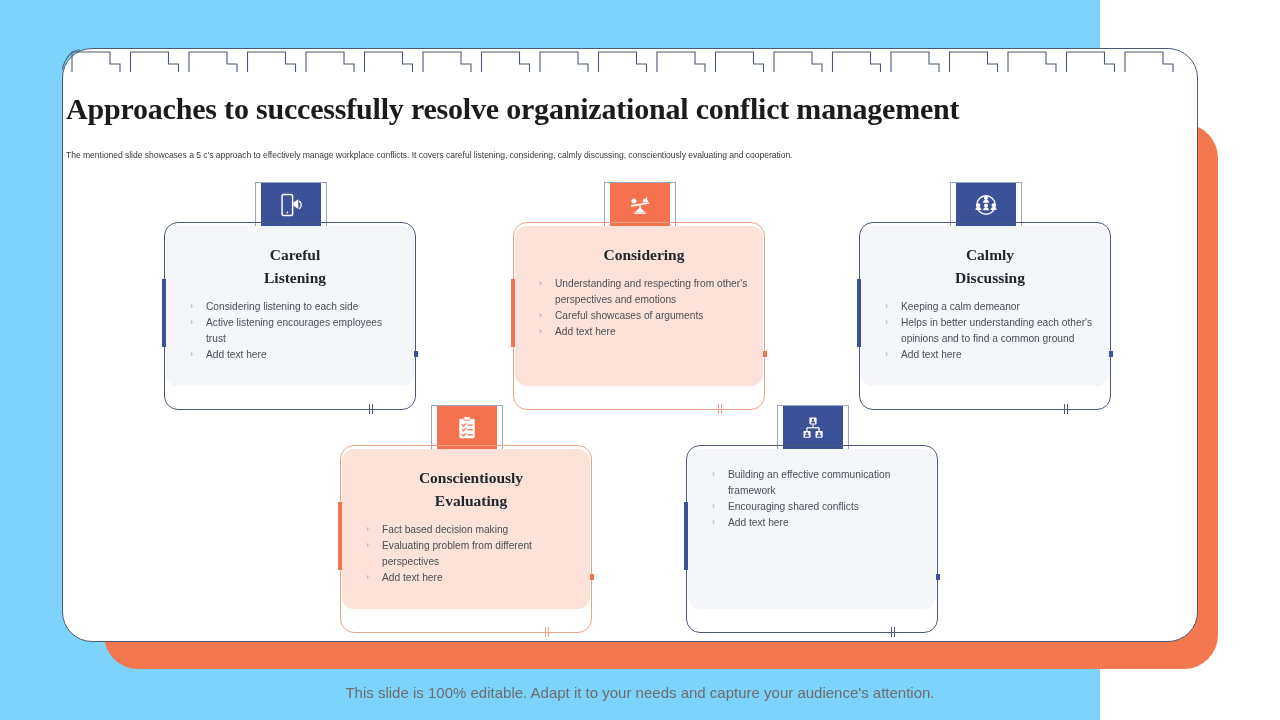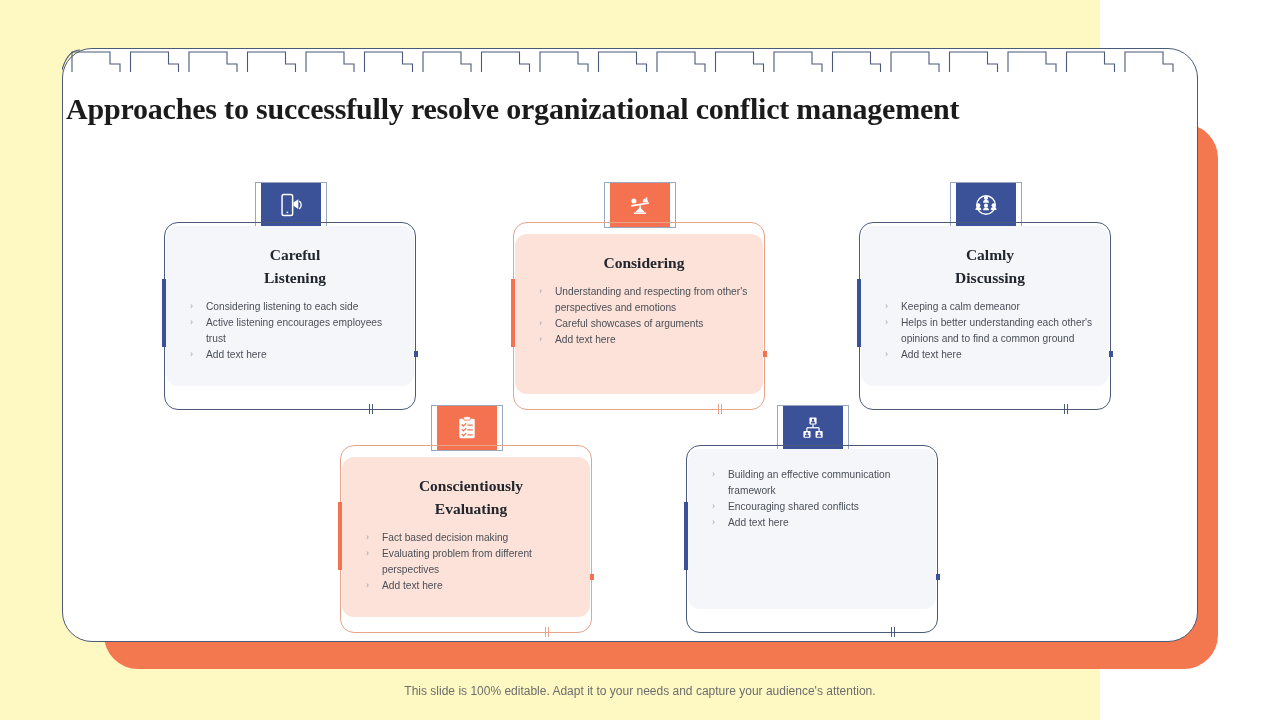--- a/index.html
+++ b/index.html
@@ -2,21 +2,21 @@
 <html><head>
 <meta charset="utf-8">
 <style>
   * { box-sizing: border-box; margin: 0; padding: 0; }
   html, body {
     width: 1280px; height: 720px;
     background: #ffffff;
     font-family: "Liberation Sans", sans-serif;
     overflow: hidden;
   }
-  #stage { position: relative; width: 1100px; height: 720px; background: #fef9c3; }
+  #stage { position: relative; width: 1100px; height: 720px; background: #7dd3fc; }
 
   
   .orange-slab {
     position: absolute; left: 104px; top: 124px;
     width: 1114px; height: 545px;
     background: #F4784F; border-radius: 34px;
   }
   
   .page {
     position: absolute; left: 62px; top: 48px;
@@ -81,58 +81,59 @@
   .frame.orange .tick-wrap i { background: #E7A48B; }
   .tick-wrap i.a { left: 2px; }
   .tick-wrap i.b { left: 5px; }
 
   
   .card {
     position: absolute; width: 248px; border-radius: 12px;
     padding: 18px 14px 22px 24px;
   }
   .card.blue { background: #F4F6FA; }
-  .card.orange { background: #FCE2D8; margin-top: 8px; }
+  .card.orange { background: #FCE2D8; }
 
   .card h3 {
     font-family: "Liberation Serif", serif;
     font-size: 15.5px; font-weight: 700; color: #22262e;
     text-align: center; line-height: 1.48; margin-bottom: 9px;
   }
   .bullets { list-style: none; }
   .bullets li {
     display: flex; align-items: flex-start;
     font-size: 10.2px; color: #4a4f58; line-height: 1.56; margin-bottom: 0px;
   }
   .bullets li .chev {
     flex: 0 0 16px; color: #9aa0ab; font-size: 9px; line-height: 1.72;
   }
   .bullets li .txt { flex: 1; }
 
   .footer {
     position: absolute; left: 0; top: 684px; width: 1280px;
-    text-align: center; font-size: 12px; color: #6d6d6d;
+    text-align: center; font-size: 15px; color: #6d6d6d;
   }
 </style>
 </head>
 <body>
 
 <div id="stage">
 
   <div class="orange-slab"></div>
   <div class="page"></div>
 
   <svg class="binding" viewBox="0 0 1136 40" preserveAspectRatio="none">
     <g fill="none" stroke="#4a5a78" stroke-width="1.1" id="rings">
         <path d="M10 36 L10 16 L48 16 L48 28 L58 28 L58 36 M68.5 36 L68.5 16 L106.5 16 L106.5 28 L116.5 28 L116.5 36 M127 36 L127 16 L165 16 L165 28 L175 28 L175 36 M185.5 36 L185.5 16 L223.5 16 L223.5 28 L233.5 28 L233.5 36 M244 36 L244 16 L282 16 L282 28 L292 28 L292 36 M302.5 36 L302.5 16 L340.5 16 L340.5 28 L350.5 28 L350.5 36 M361 36 L361 16 L399 16 L399 28 L409 28 L409 36 M419.5 36 L419.5 16 L457.5 16 L457.5 28 L467.5 28 L467.5 36 M478 36 L478 16 L516 16 L516 28 L526 28 L526 36 M536.5 36 L536.5 16 L574.5 16 L574.5 28 L584.5 28 L584.5 36 M595 36 L595 16 L633 16 L633 28 L643 28 L643 36 M653.5 36 L653.5 16 L691.5 16 L691.5 28 L701.5 28 L701.5 36 M712 36 L712 16 L750 16 L750 28 L760 28 L760 36 M770.5 36 L770.5 16 L808.5 16 L808.5 28 L818.5 28 L818.5 36 M829 36 L829 16 L867 16 L867 28 L877 28 L877 36 M887.5 36 L887.5 16 L925.5 16 L925.5 28 L935.5 28 L935.5 36 M946 36 L946 16 L984 16 L984 28 L994 28 L994 36 M1004.5 36 L1004.5 16 L1042.5 16 L1042.5 28 L1052.5 28 L1052.5 36 M1063 36 L1063 16 L1101 16 L1101 28 L1111 28 L1111 36 "></path>
         <path d="M0 34 C4 20 10 14 18 14"></path>
       </g>
   </svg>
 
   <div class="title">Approaches to successfully resolve organizational conflict management</div>
+  <div class="subtitle">The mentioned  slide showcases a 5 c's approach to effectively manage workplace conflicts. It covers careful listening, considering, calmly discussing, conscientiously evaluating and cooperation.</div>
 
   <div id="nodes">
       <div class="node" style="left: 164px; top: 182px; width: 260px;">
         <div class="icon-box blue" style="left: 91px;">
           <div class="icon-fill">
     <svg viewBox="0 0 32 32" fill="#fff">
       <rect x="5" y="3" width="13" height="26" rx="2.2" fill="none" stroke="#fff" stroke-width="1.8"></rect>
       <rect x="8.5" y="7" width="6" height="12" fill="#fff" opacity="0"></rect>
       <circle cx="11.5" cy="25.2" r="1.1"></circle>
       <path d="M19 13 l6-4 v12 l-6-4 z"></path>

